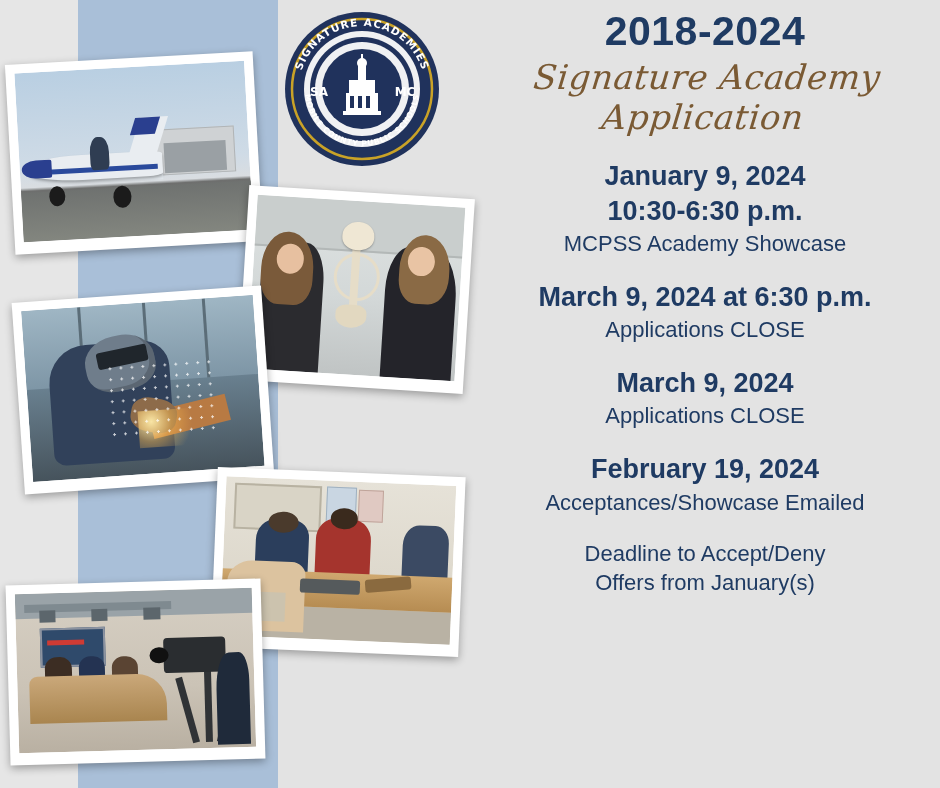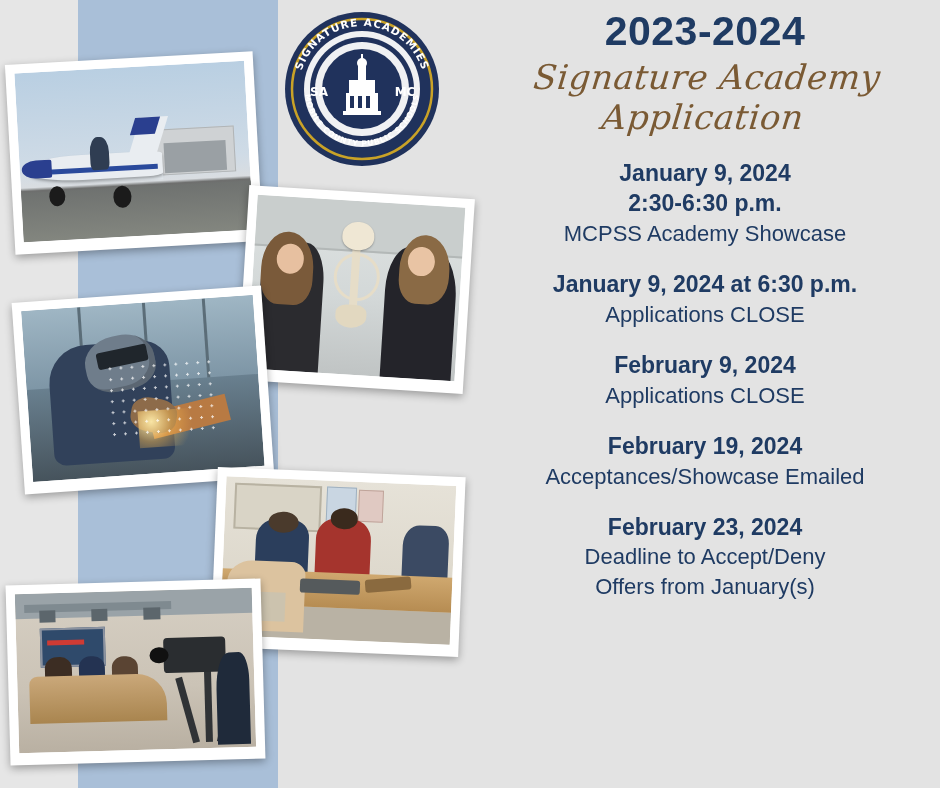--- a/index.html
+++ b/index.html
@@ -169,21 +169,21 @@
   .script {
     margin-top: 2px;
     font-family: "DejaVu Serif", serif;
     font-style: italic;
     font-size: 34px;
     color: #7a5a34;
     transform: skewX(-6deg);
     letter-spacing: 0.5px;
   }
   .block { margin-top: 22px; color:#1f3b63; }
-  .block .bold { font-weight: bold; font-size: 23px; line-height: 1.30; }
+  .block .bold { font-weight: bold; font-size: 27px; line-height: 1.30; }
   .block .reg  { font-weight: normal; font-size: 22px; line-height: 1.32; }
 </style>
 </head>
 <body>
 
 <div class="poster">
 
   <div class="band-left"></div>
   <div class="band"></div>
 
@@ -318,44 +318,43 @@
       <text font-family="DejaVu Sans, sans-serif" font-size="10.5" font-weight="bold" fill="#ffffff" letter-spacing="1.1">
         <textPath href="#arcTop" startOffset="50%" text-anchor="middle">SIGNATURE ACADEMIES</textPath>
       </text>
       <text font-family="DejaVu Sans, sans-serif" font-size="7.5" font-weight="bold" fill="#ffffff" letter-spacing="0.8">
         <textPath href="#arcBottom" startOffset="50%" text-anchor="middle">MOBILE COUNTY PUBLIC SCHOOLS</textPath>
       </text>
     </svg>
   </div>
 
   <div class="content">
-    <div class="year">2023-2024</div>
+    <div class="year">2018-2024</div>
     <div class="script">Signature Academy Application</div>
 
     <div class="block">
       <div class="bold">January 9, 2024</div>
-      <div class="bold">2:30-6:30 p.m.</div>
+      <div class="bold">10:30-6:30 p.m.</div>
       <div class="reg">MCPSS Academy Showcase</div>
     </div>
 
     <div class="block">
-      <div class="bold">January 9, 2024 at 6:30 p.m.</div>
+      <div class="bold">March 9, 2024 at 6:30 p.m.</div>
       <div class="reg">Applications CLOSE</div>
     </div>
 
     <div class="block">
-      <div class="bold">February 9, 2024</div>
+      <div class="bold">March 9, 2024</div>
       <div class="reg">Applications CLOSE</div>
     </div>
 
     <div class="block">
       <div class="bold">February 19, 2024</div>
       <div class="reg">Acceptances/Showcase Emailed</div>
     </div>
 
     <div class="block">
-      <div class="bold">February 23, 2024</div>
       <div class="reg">Deadline to Accept/Deny</div>
       <div class="reg">Offers from January(s)</div>
     </div>
   </div>
 
 </div>
 
 </body></html>

